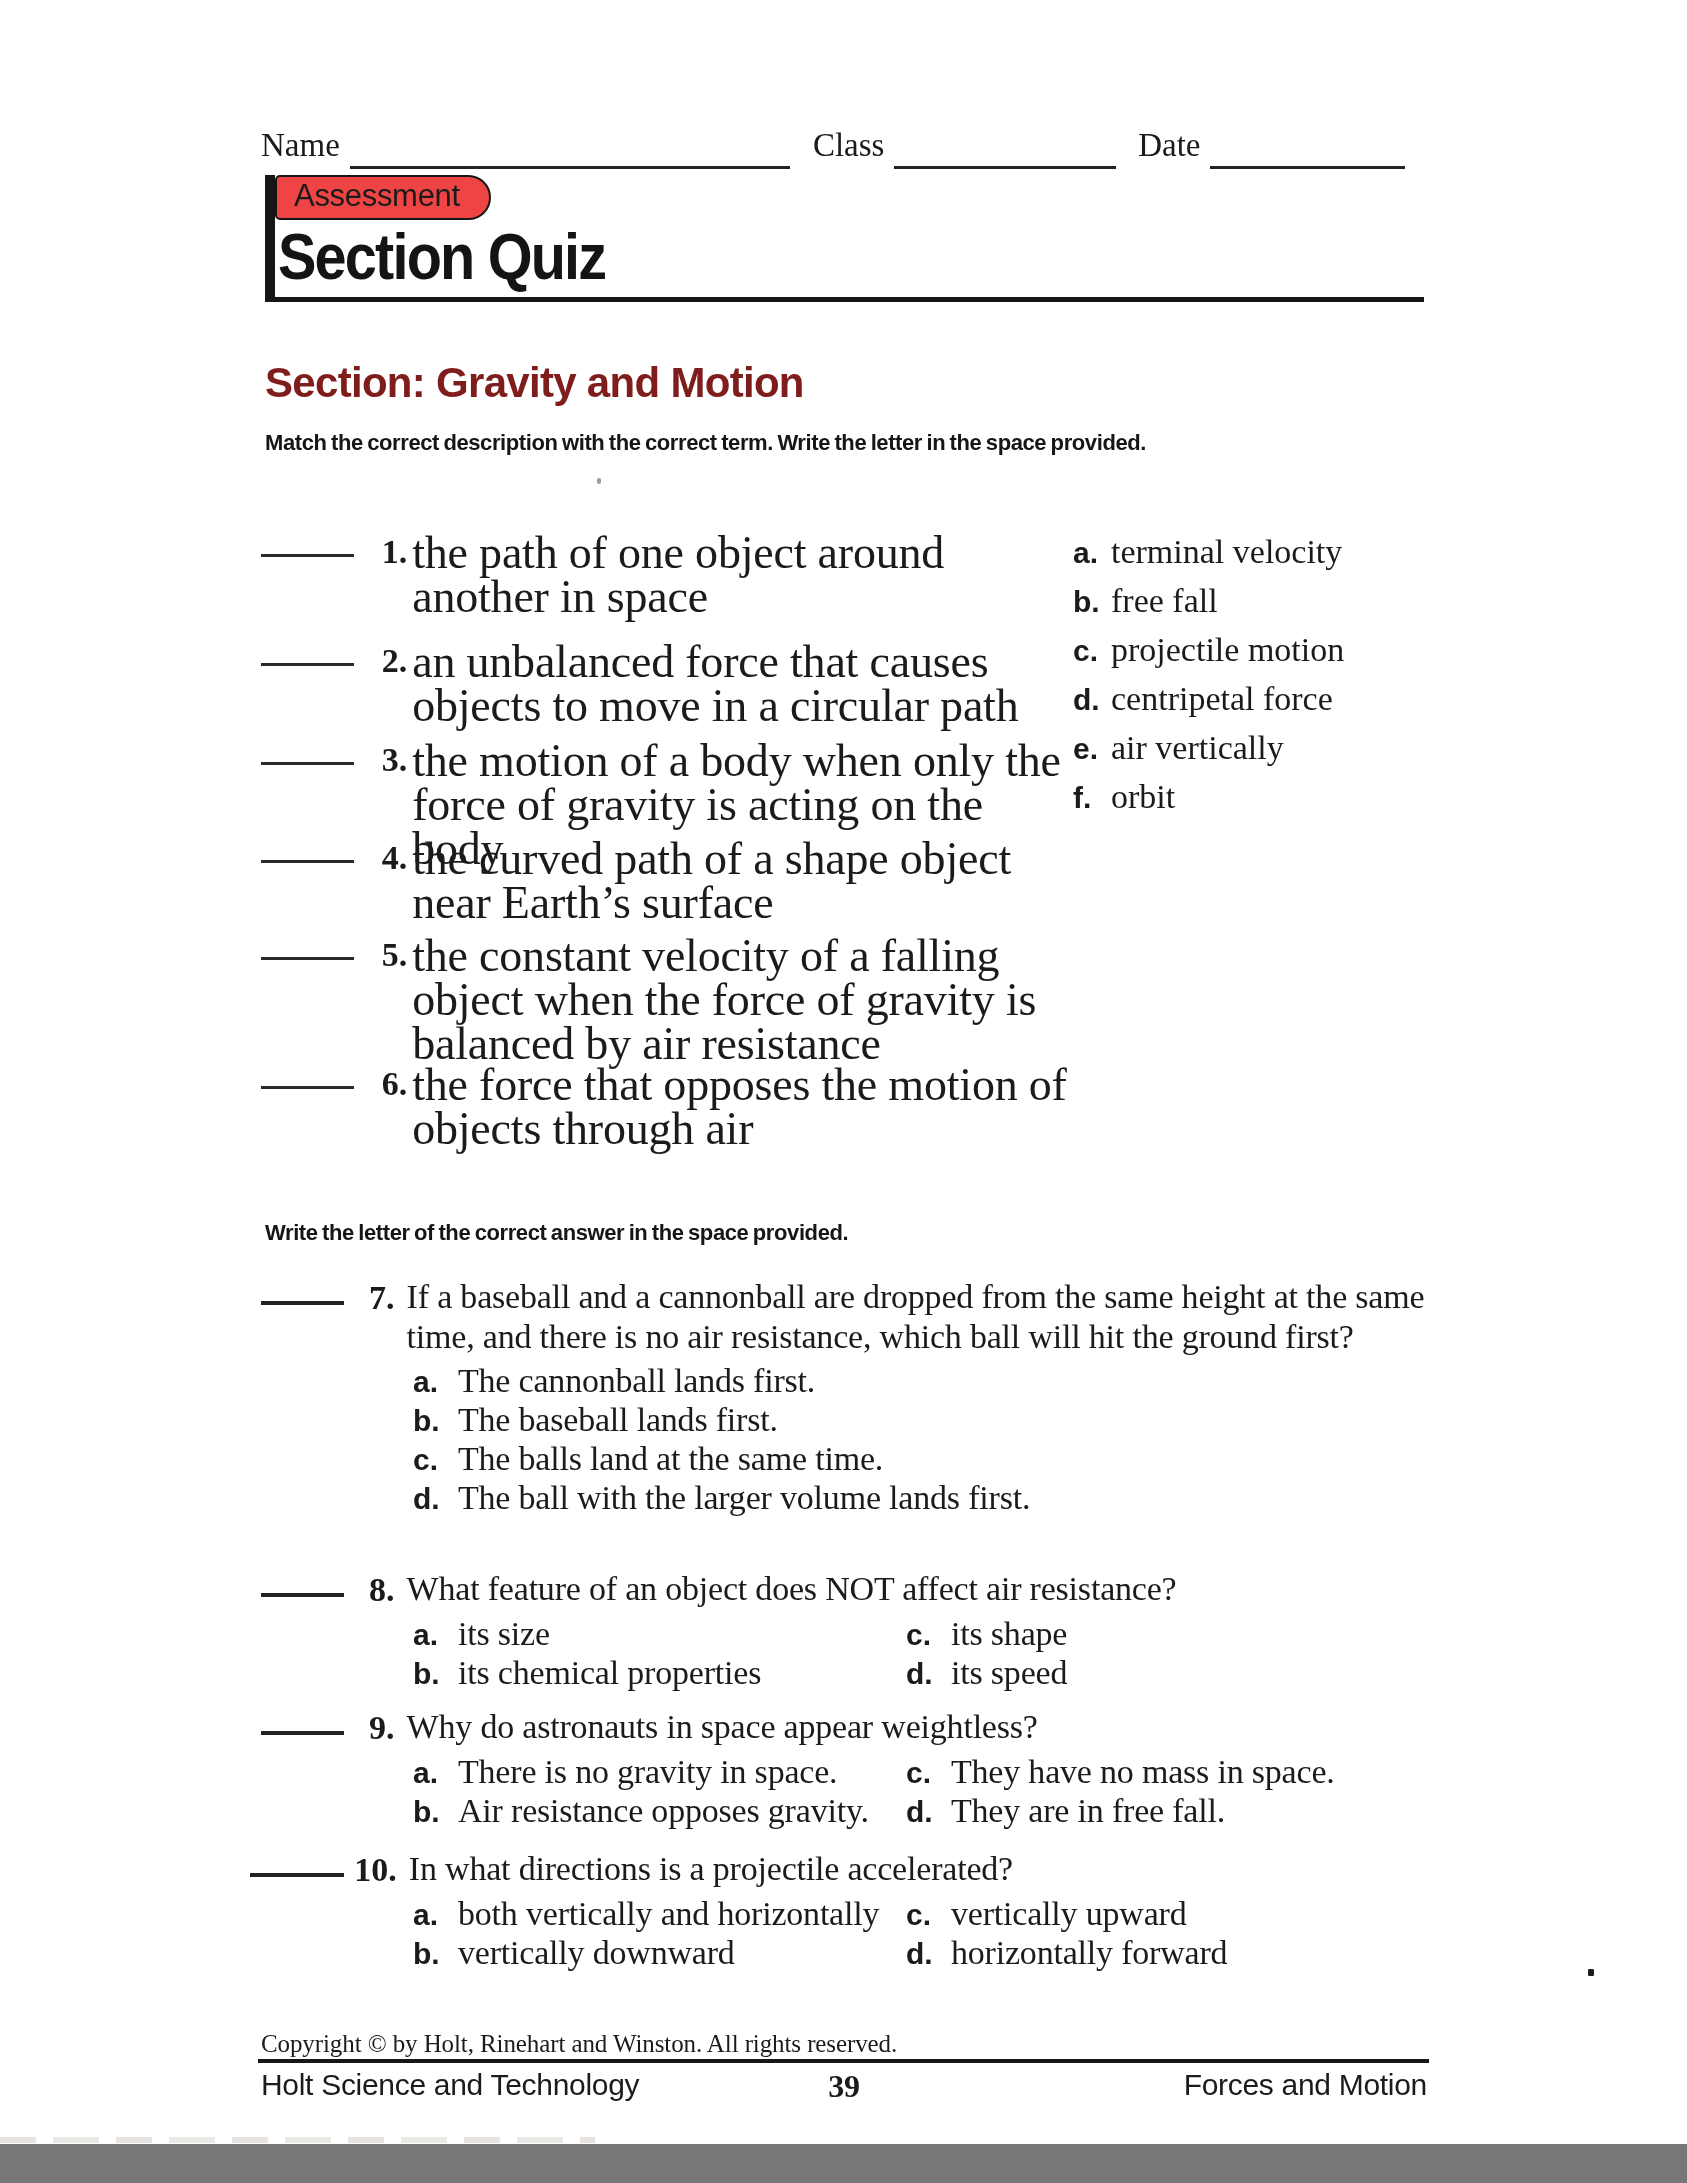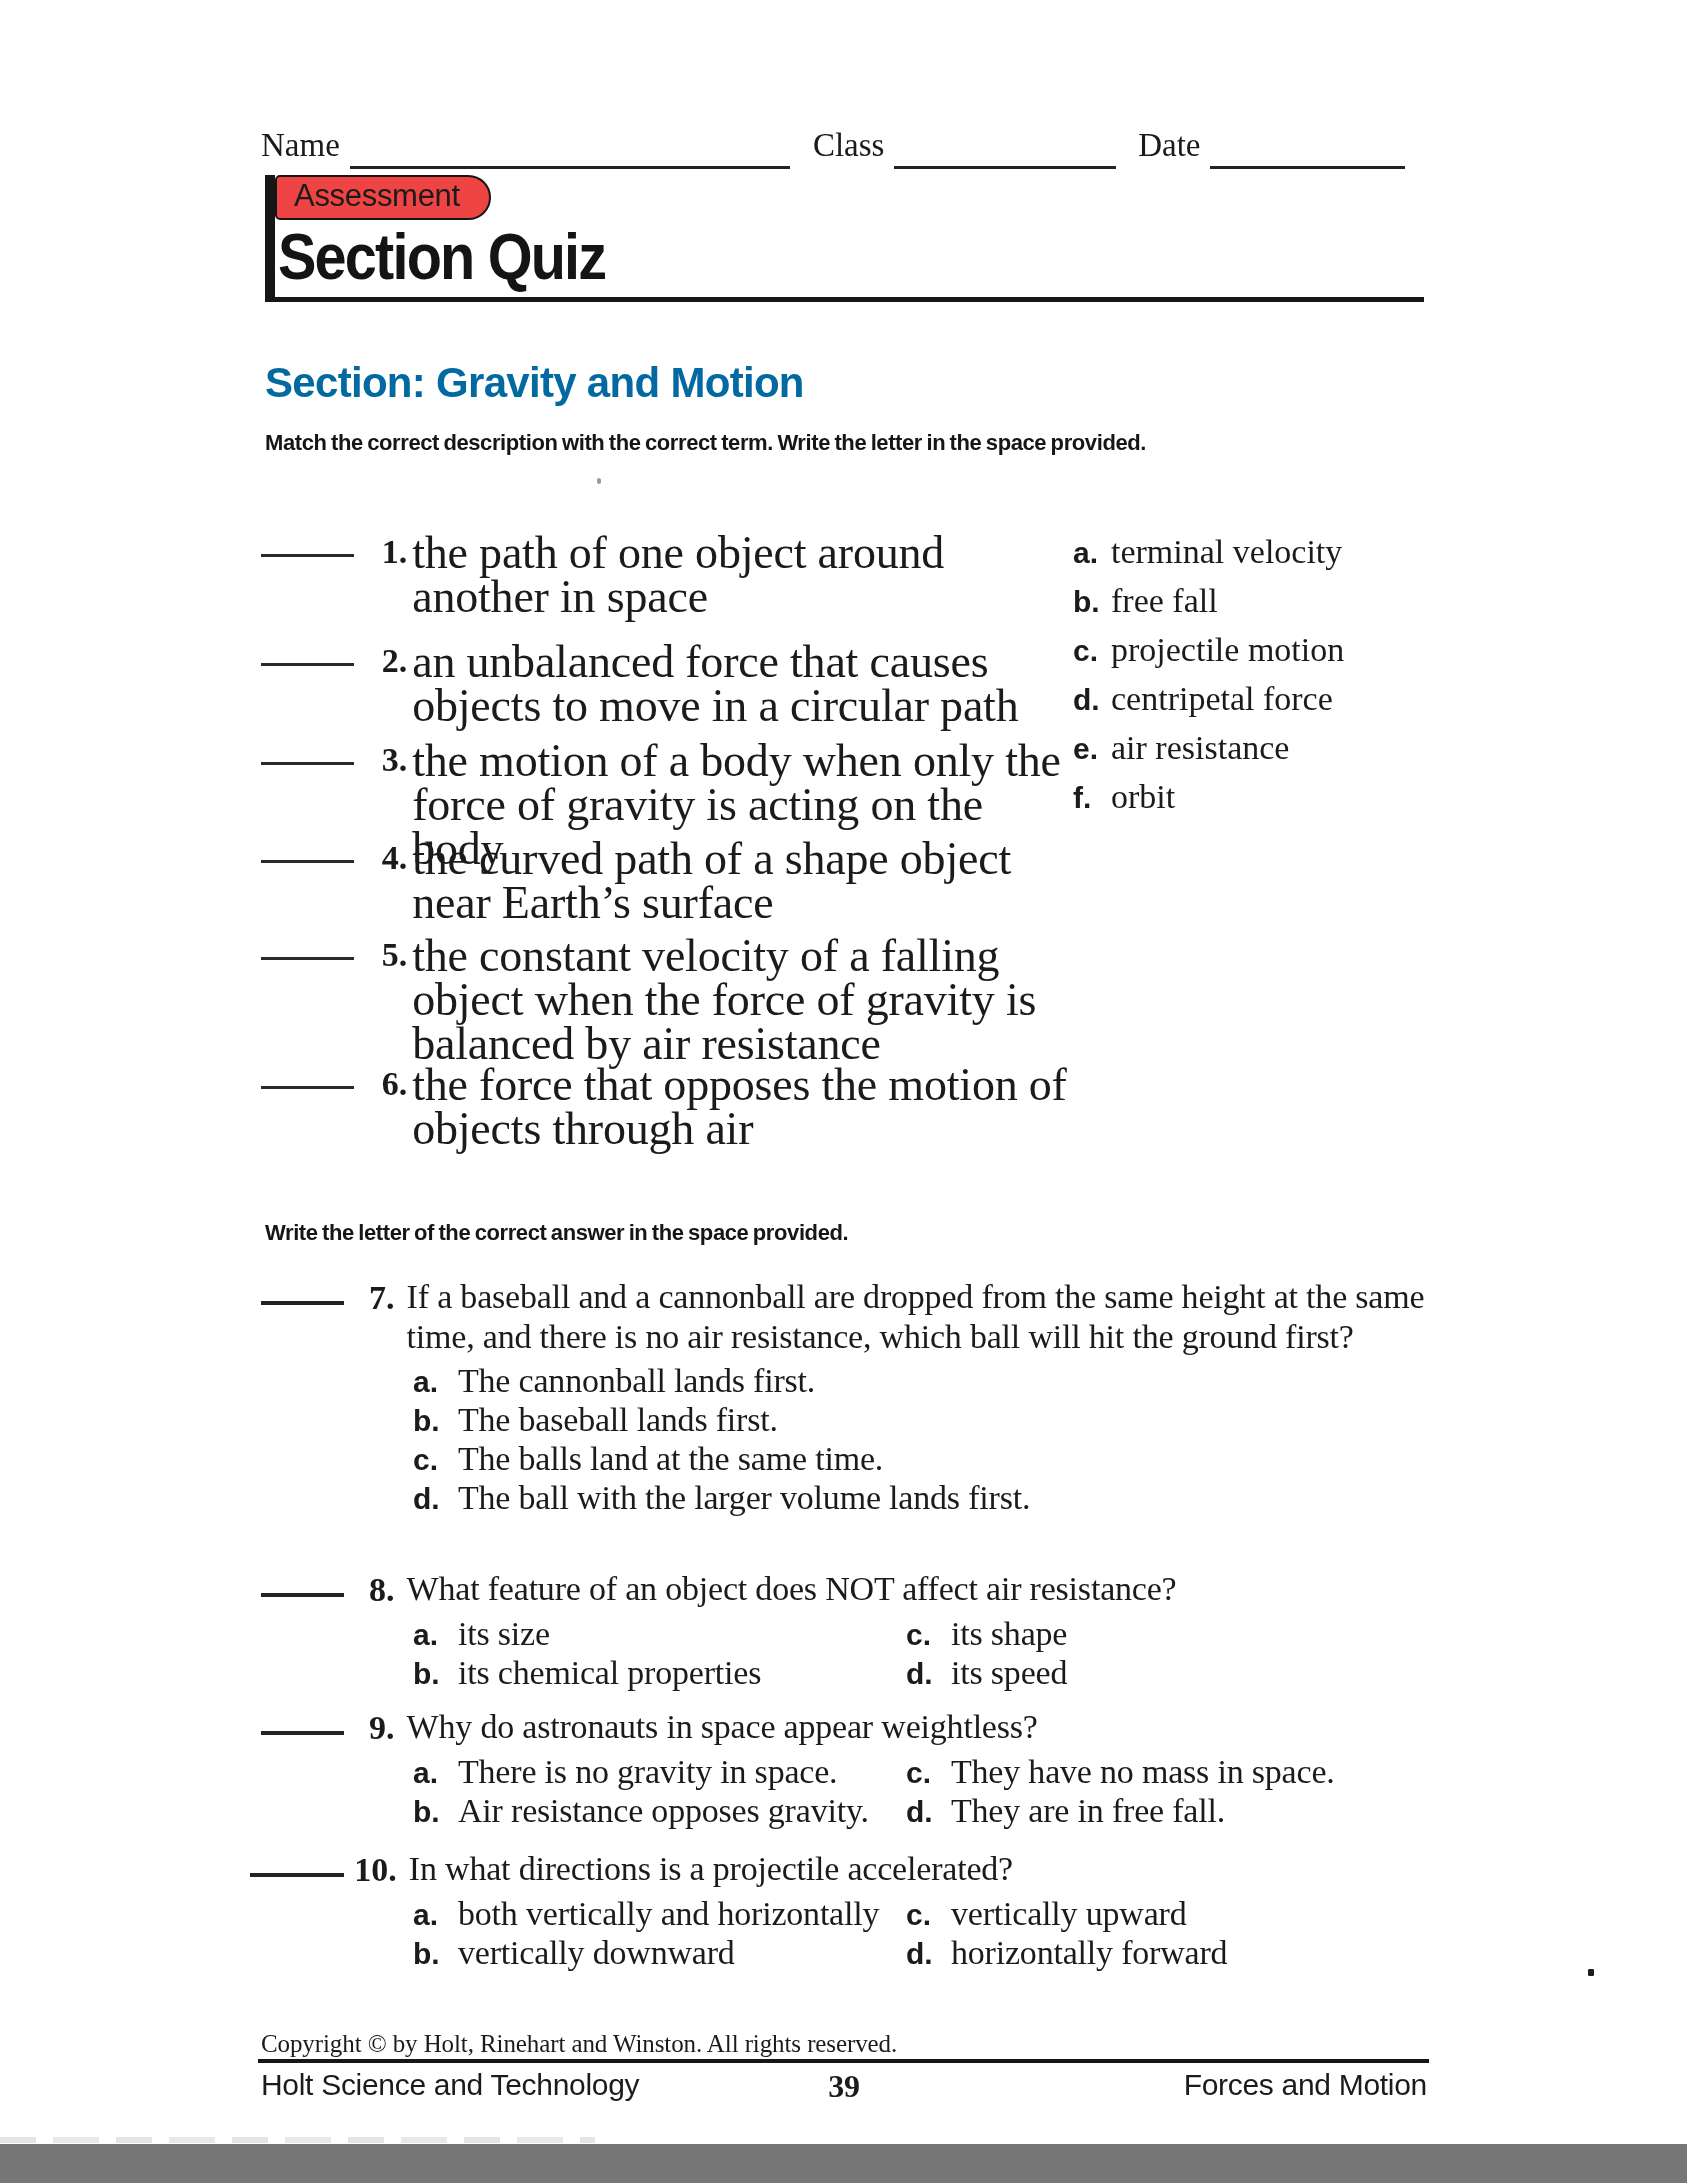--- a/index.html
+++ b/index.html
@@ -21,21 +21,21 @@
   .brule{position:absolute;left:0;bottom:0;width:100%;height:4.6px;background:#161616;}
   .pill{position:absolute;left:10px;top:0;height:38px;border:2.6px solid #161616;
         border-radius:5.3px 24px 24px 5.3px;padding:0 29px 2.6px 17px;display:flex;align-items:center;
         font-family:"Liberation Sans",sans-serif;font-size:31px;letter-spacing:-0.3px;background:#ef4444;}
   .title{position:absolute;left:13.2px;top:49px;font-family:"Liberation Sans",sans-serif;
          font-size:64px;font-weight:700;letter-spacing:-2px;line-height:1.05;
          transform:scaleX(.9);transform-origin:left top;white-space:nowrap;color:#141414;}
 
   
   .sec-h{position:absolute;left:265px;top:359px;font-family:"Liberation Sans",sans-serif;
-         font-size:42px;font-weight:700;letter-spacing:-0.7px;color:#0369a1;}
+         font-size:42px;font-weight:700;letter-spacing:-0.7px;color:#7f1d1d;}
   .inst{position:absolute;left:265px;font-family:"Liberation Sans",sans-serif;
         font-size:22px;font-weight:700;letter-spacing:-0.4px;word-spacing:-1.3px;line-height:36px;color:#161616;}
   .inst1{top:425px;width:1022px;}
   .inst2{top:1215px;width:1125px;}
 
   
   .mi{position:absolute;left:261px;display:flex;align-items:flex-start;}
   .mi .blank{flex:none;width:93px;height:22.5px;border-bottom:3.3px solid #2a2a2a;}
   .mi .num{flex:none;width:40px;margin-left:13.2px;text-align:right;font-weight:700;font-size:34px;line-height:42px;}
   .mi .txt{margin-left:5px;width:662px;font-size:46px;line-height:44px;letter-spacing:-0.2px;}
@@ -146,21 +146,21 @@
     <div class="term" style="top:98px">
       <span class="tl">c.</span>
       <span class="tt">projectile motion</span>
     </div>
     <div class="term" style="top:147px">
       <span class="tl">d.</span>
       <span class="tt">centripetal force</span>
     </div>
     <div class="term" style="top:196px">
       <span class="tl">e.</span>
-      <span class="tt">air resistance</span>
+      <span class="tt">air vertically</span>
     </div>
     <div class="term" style="top:245px">
       <span class="tl">f.</span>
       <span class="tt">orbit</span>
     </div>
   </div>
 
   <div class="inst inst2">Write the letter of the correct answer in the space provided.</div>
 
   <div class="q" style="top:1277px">

